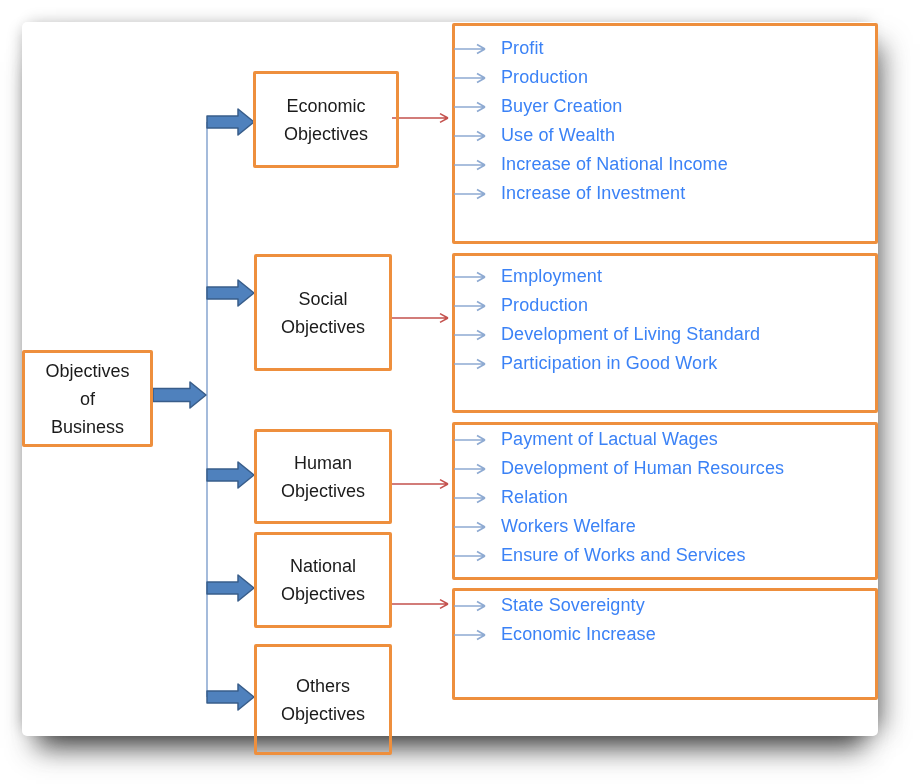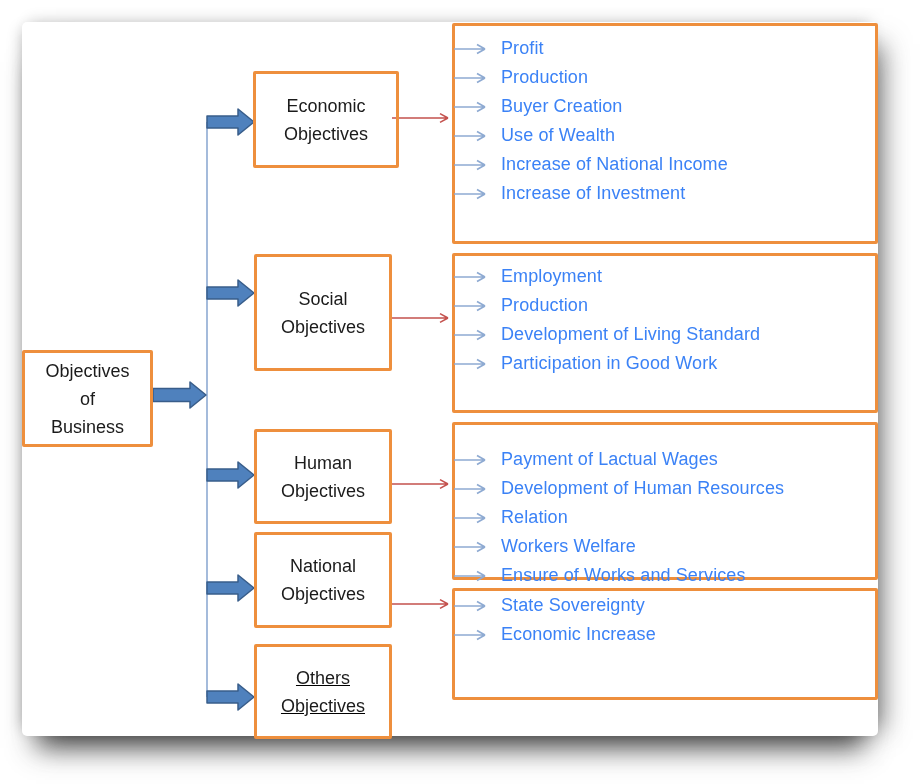--- a/index.html
+++ b/index.html
@@ -35,26 +35,26 @@
     align-items:center; justify-content:center; text-align:center;
     white-space:pre-line; font-size:18px; line-height:28px; color:#1b1b1b;
   }
 
   
   .root-box      { left:0;   top:328px; width:131px; height:97px; }
   .box-economic  { left:231px; top:49px;  width:146px; height:97px; }
   .box-social    { left:232px; top:232px; width:138px; height:117px; }
   .box-human     { left:232px; top:407px; width:138px; height:95px; }
   .box-national  { left:232px; top:510px; width:138px; height:96px; }
-  .box-others    { left:232px; top:622px; width:138px; height:95px;text-decoration:underline; }
+  .box-others    { left:232px; top:622px; width:138px; height:111px; }
 
   
   .list-economic { left:430px; top:1px;   width:426px; height:221px; padding-top:8px; }
   .list-social   { left:430px; top:231px; width:426px; height:160px; padding-top:6px; }
-  .list-human    { left:430px; top:400px; width:426px; height:158px; padding-top:20px; }
+  .list-human    { left:430px; top:400px; width:426px; height:158px; padding-top:0; }
   .list-national { left:430px; top:566px; width:426px; height:112px; padding-top:0; }
 
   .row { height:29px; display:flex; align-items:center; }
   .iarrow { flex:0 0 auto; margin-left:-1px; display:block; }
   .itext  { margin-left:7px; font-size:18px; color:#3b82f6; white-space:nowrap; letter-spacing:0.1px; }
 </style>
 </head>
 <body>
 
 <div class="stage">

